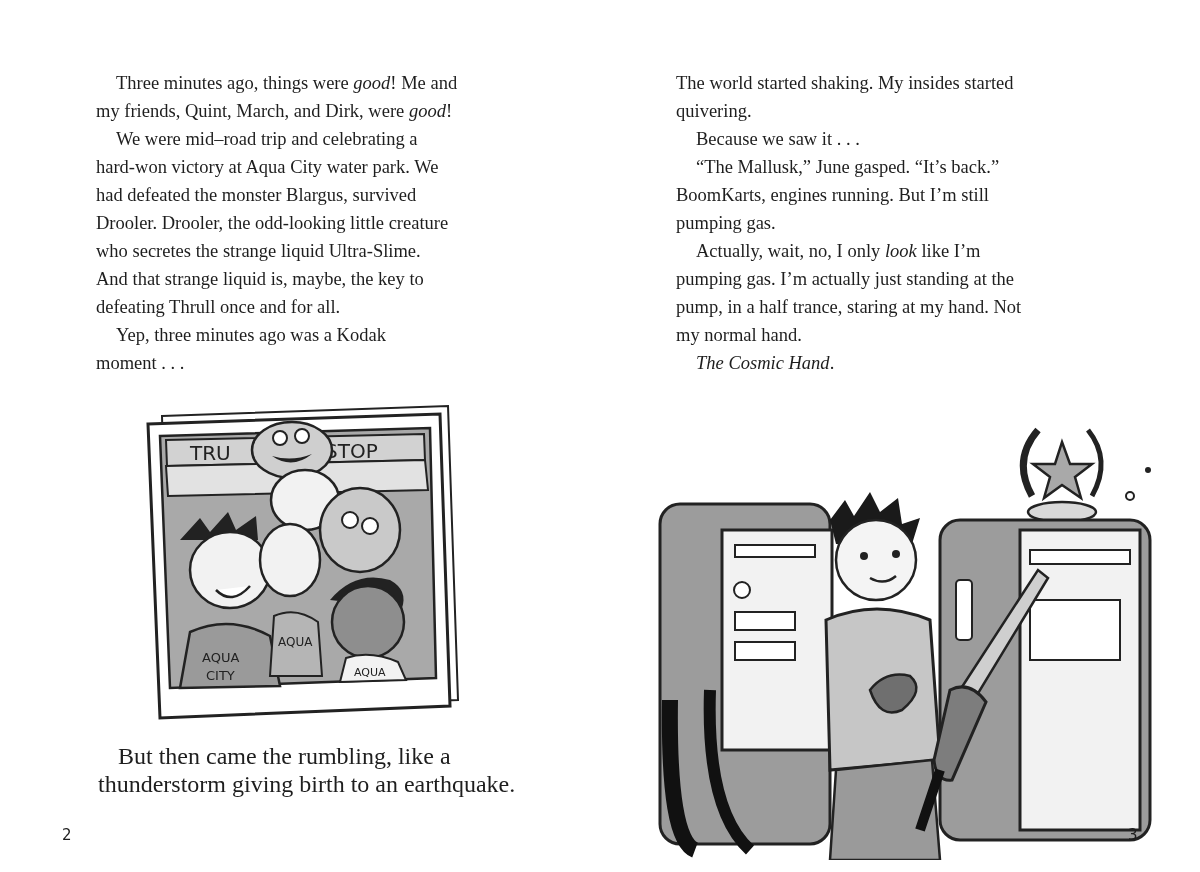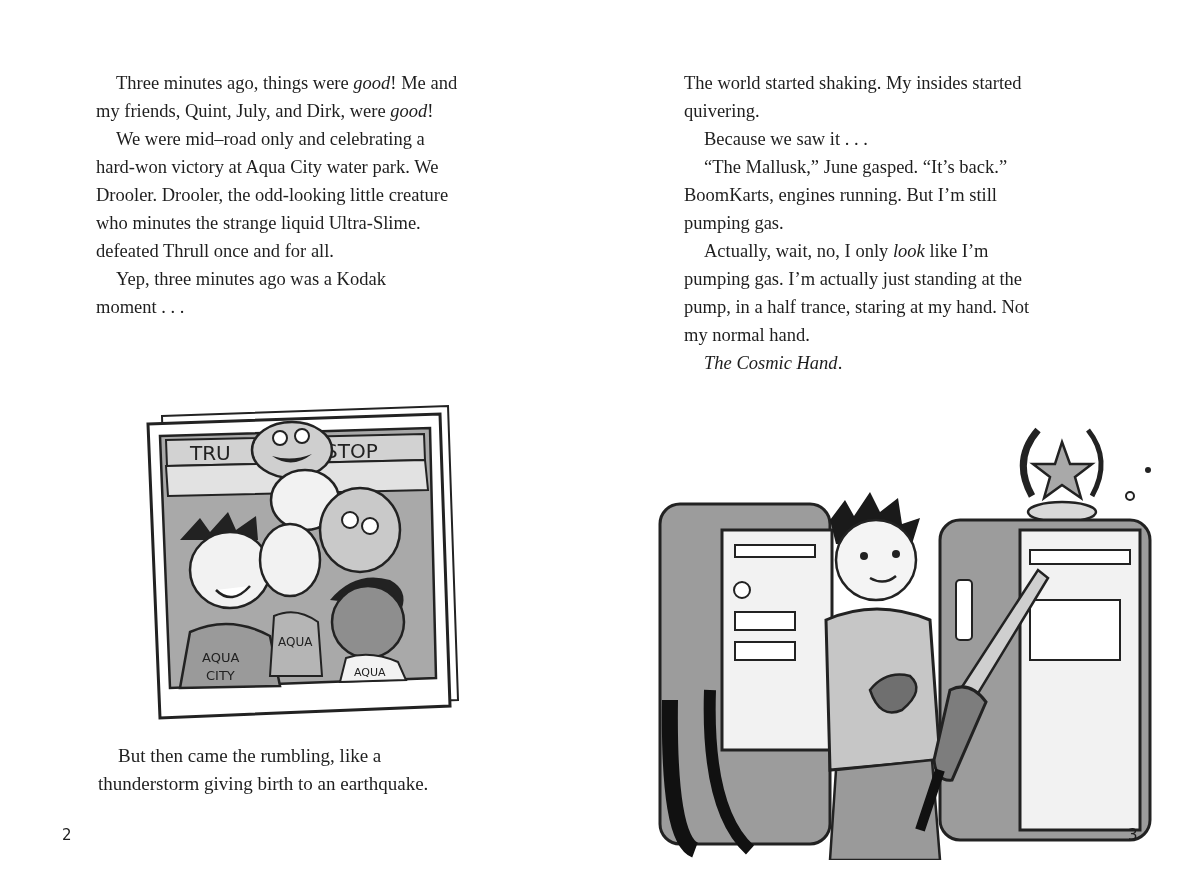--- a/index.html
+++ b/index.html
@@ -2,48 +2,50 @@
 <html><head>
 <meta charset="utf-8">
 <style>
   html,body{margin:0;padding:0;}
   body{width:1200px;height:872px;background:#ffffff;position:relative;overflow:hidden;font-family:"Liberation Serif","DejaVu Serif",serif;color:#1e1e1e;}
   .page{position:absolute;top:0;height:812px;padding-left:34px;}
   .page-left{left:0;width:600px;}
   .page-right{left:600px;width:600px;}
   .text-block{position:absolute;font-size:18.5px;line-height:28px;}
   .left-text{left:96px;top:69px;width:440px;}
-  .right-text{left:84px;top:69px;width:440px;}
+  .right-text{left:76px;top:69px;width:440px;}
   .p{margin:0;}
   .line{display:block;white-space:nowrap;}
   .ind{padding-left:20px;}
   em{font-style:italic;}
   .folio{position:absolute;font-family:"DejaVu Sans",sans-serif;font-size:15px;top:826px;}
   .folio-left{left:62px;}
   .folio-right{left:528px;}
-  .bottom-text{position:absolute;left:98px;top:742px;width:440px;font-size:19px;line-height:28px;}
+  .bottom-text{position:absolute;left:98px;top:742px;width:440px;font-size:24px;line-height:28px;}
   .illus{position:absolute;}
   .illus-photo{left:140px;top:400px;width:320px;height:330px;}
   .illus-pump{left:40px;top:420px;width:540px;height:440px;}
 </style>
 </head>
 <body>
 
 <div class="page page-left">
   <div class="text-block left-text">
     <p class="p">
       <span class="line ind"><span>Three minutes ago, things were </span><em>good</em><span>! Me and</span></span>
-      <span class="line"><span>my friends, Quint, July, and Dirk, were </span><em>good</em><span>!</span></span>
+      <span class="line"><span>my friends, Quint, March, and Dirk, were </span><em>good</em><span>!</span></span>
     </p>
     <p class="p">
-      <span class="line ind">We were mid–road only and celebrating a</span>
+      <span class="line ind">We were mid–road trip and celebrating a</span>
       <span class="line">hard-won victory at Aqua City water park. We</span>
+      <span class="line">had defeated the monster Blargus, survived</span>
       <span class="line">Drooler. Drooler, the odd-looking little creature</span>
-      <span class="line">who minutes the strange liquid Ultra-Slime.</span>
-      <span class="line">defeated Thrull once and for all.</span>
+      <span class="line">who secretes the strange liquid Ultra-Slime.</span>
+      <span class="line">And that strange liquid is, maybe, the key to</span>
+      <span class="line">defeating Thrull once and for all.</span>
     </p>
     <p class="p">
       <span class="line ind">Yep, three minutes ago was a Kodak</span>
       <span class="line">moment . . .</span>
     </p>
   </div>
 
   <svg class="illus illus-photo" viewBox="0 0 320 330">
 
     <polygon points="22,16 308,6 318,300 30,310" fill="#fff" stroke="#222" stroke-width="2"></polygon>

